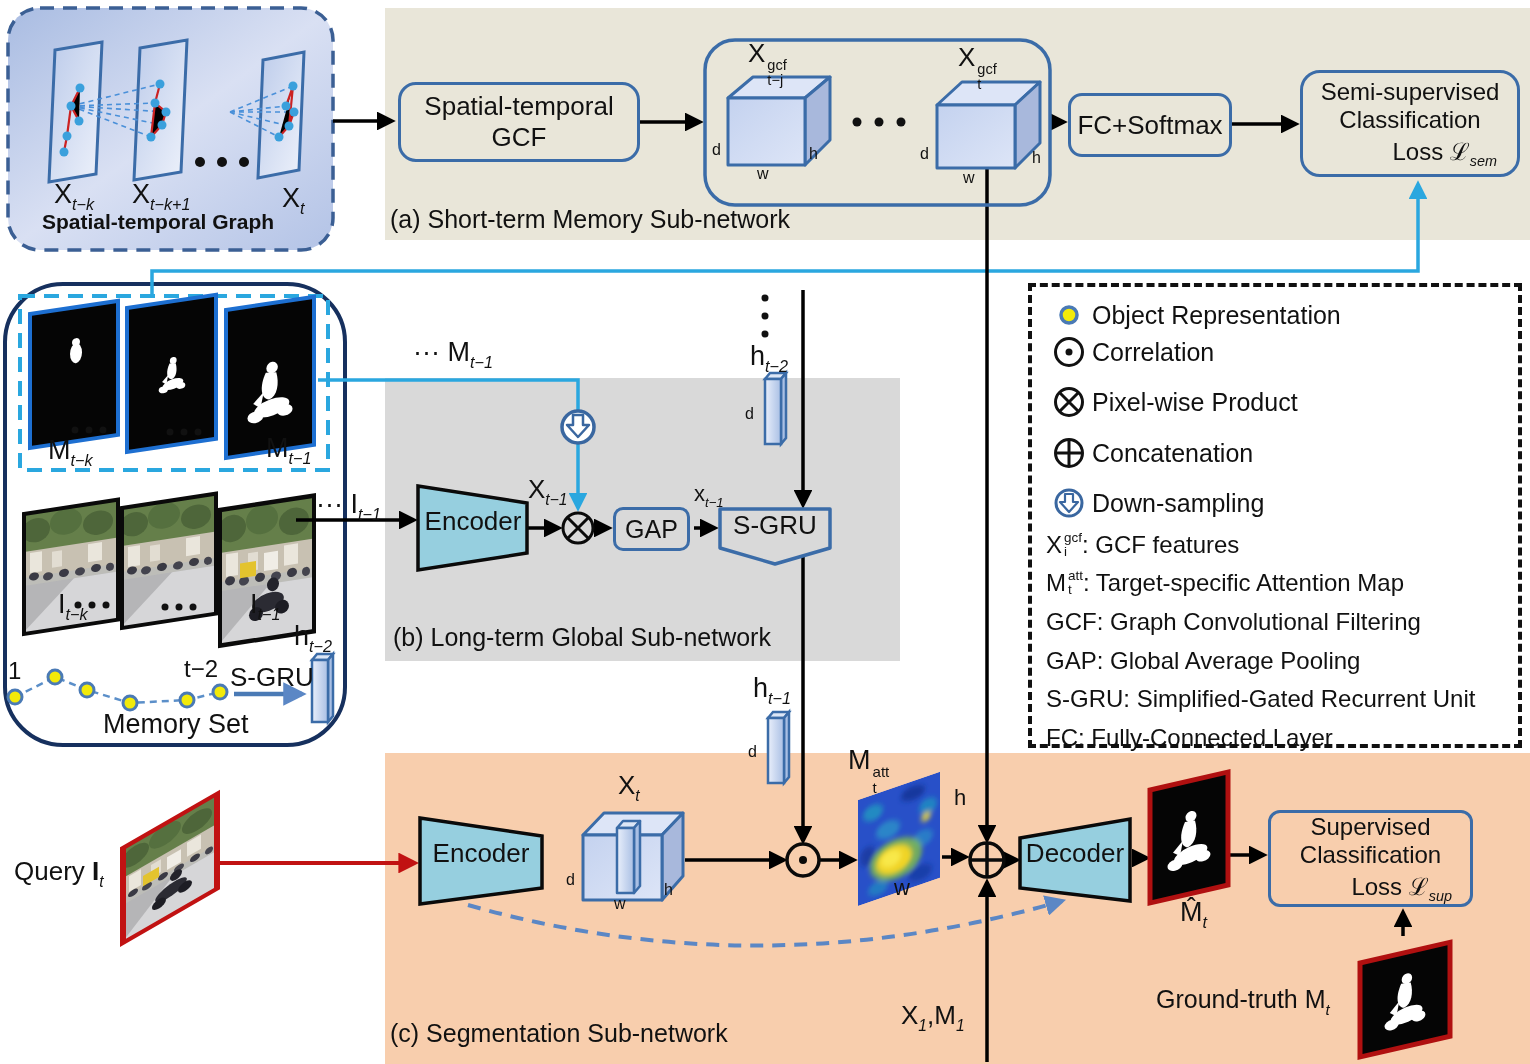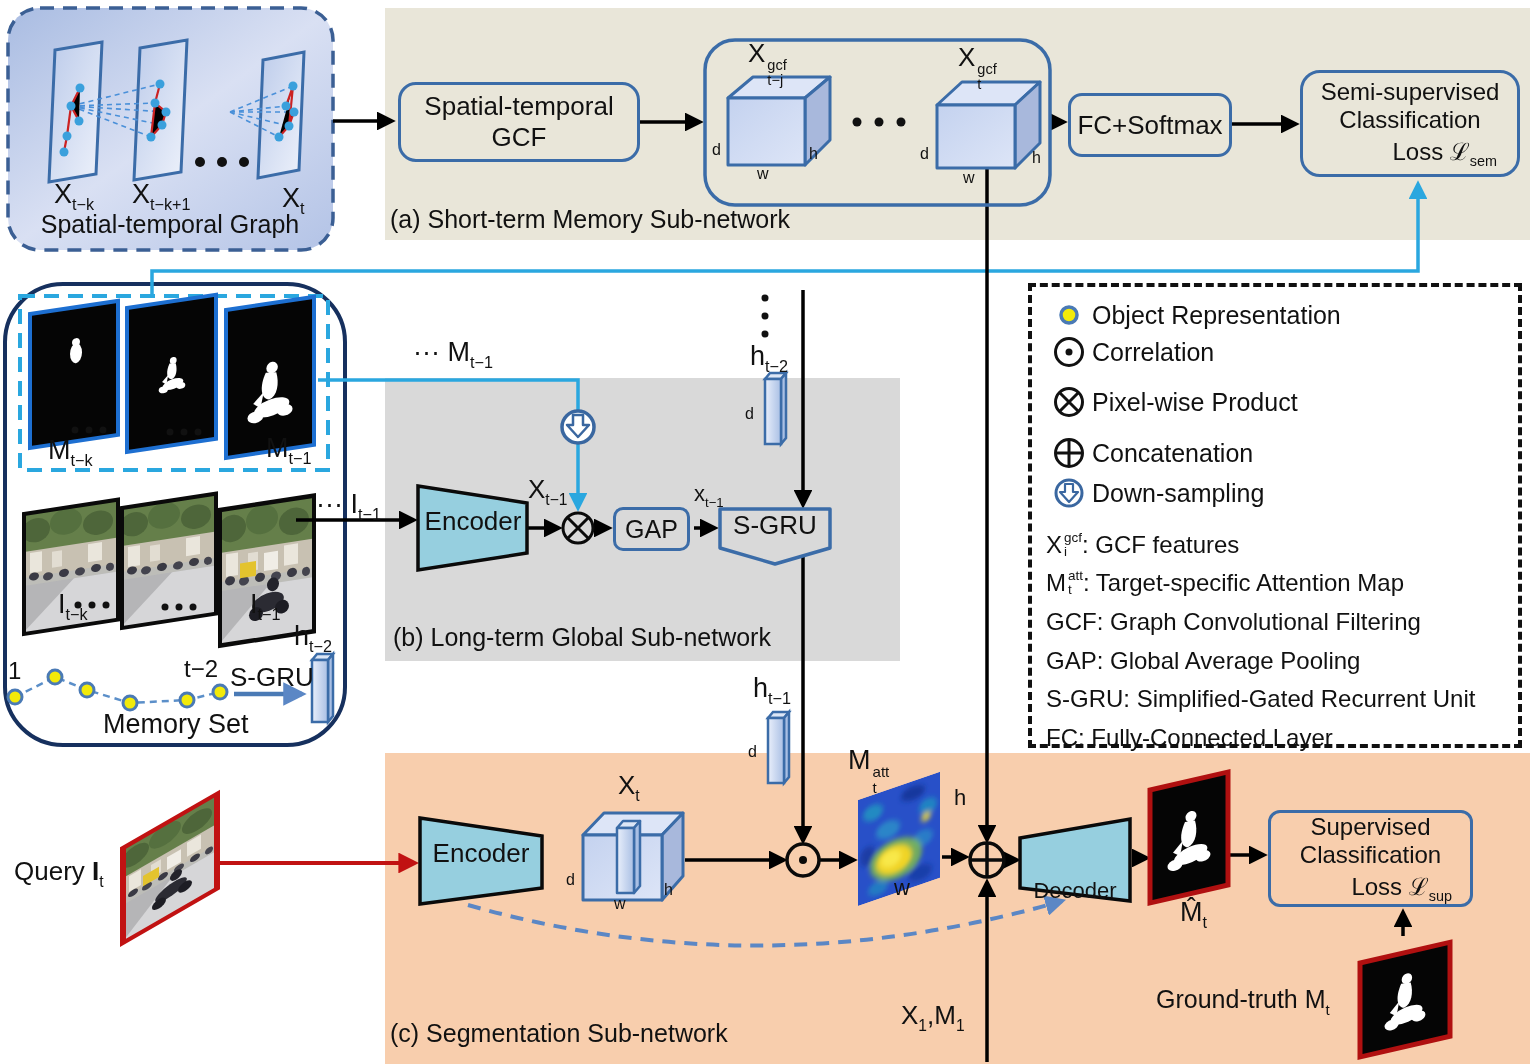--- a/index.html
+++ b/index.html
@@ -1,20 +1,20 @@
 <!DOCTYPE html>
 <html><head>
 <meta charset="utf-8">
 <style>
   html,body{margin:0;padding:0;background:#fff;}
   #stage{position:relative;width:1530px;height:1064px;font-family:"Liberation Sans",sans-serif;
          color:#111;overflow:hidden;background:#fff;}
   #art{position:absolute;left:0;top:0;}
   .lbl{position:absolute;color:#111;white-space:nowrap;line-height:1.05;}
-  .sb{font-size:60%;vertical-align:-0.45em;}
+  .sb{font-size:60%;vertical-align:-0.45em;font-style:italic;}
   .bld{font-weight:bold;}
   .stk{display:inline-flex;flex-direction:column;line-height:1.02;font-size:56%;
        vertical-align:-0.55em;text-align:left;margin-left:2px;}
   .box{position:absolute;border:3.5px solid #3b6ca8;display:flex;flex-direction:column;
        align-items:center;justify-content:center;text-align:center;box-sizing:border-box;}
   .ctr{text-align:center;}
   .legend{position:absolute;left:1028px;top:283px;width:494px;height:465px;background:#fff;
           border:4px dashed #111;box-sizing:border-box;}
   .lrow{position:absolute;left:14px;display:flex;align-items:center;height:36px;font-size:25px;}
   .lrow .ic{width:46px;display:flex;align-items:center;justify-content:center;}
@@ -360,21 +360,21 @@
 </div>
 <div class="box" style="left:1268px;top:810px;width:205px;height:97px;border-radius:12px;font-size:24px;">
   <div>Supervised</div>
   <div>Classification</div>
   <div style="width:100%;text-align:right;padding-right:18px;box-sizing:border-box;padding-left:12px;"><span class="">Loss </span><span class="">ℒ</span><span class="sb">sup</span></div>
 </div>
 
 <div class="lbl" style="left:54px;top:180px;font-size:27px;"><span class="">X</span><span class="sb">t−k</span></div>
 <div class="lbl" style="left:132px;top:180px;font-size:27px;"><span class="">X</span><span class="sb">t−k+1</span></div>
 <div class="lbl" style="left:282px;top:184px;font-size:27px;"><span class="">X</span><span class="sb">t</span></div>
-<div class="lbl ctr" style="left:38px;top:211px;width:264px;font-size:25px;">Spatial-temporal Graph</div>
+<div class="lbl ctr" style="left:26px;top:211px;width:264px;font-size:21px;font-weight:bold;">Spatial-temporal Graph</div>
 <div class="lbl" style="left:390px;top:206px;font-size:25px;">(a) Short-term Memory Sub-network</div>
 
 <div class="lbl" style="left:748px;top:40px;font-size:26px;"><span class="">X</span><span class="stk">
         <span>gcf</span>
         <span>t−j</span>
       </span></div>
 <div class="lbl" style="left:958px;top:44px;font-size:26px;"><span class="">X</span><span class="stk">
         <span>gcf</span>
         <span>t</span>
       </span></div>
@@ -412,21 +412,21 @@
 <div class="lbl" style="left:618px;top:772px;font-size:26px;"><span class="">X</span><span class="sb">t</span></div>
 <div class="lbl dim" style="left:566px;top:872px;">d</div>
 <div class="lbl dim" style="left:614px;top:896px;">w</div>
 <div class="lbl dim" style="left:664px;top:882px;">h</div>
 <div class="lbl" style="left:848px;top:746px;font-size:27px;"><span class="">M</span><span class="stk">
         <span>att</span>
         <span>t</span>
       </span></div>
 <div class="lbl dim" style="left:954px;top:786px;font-size:22px;">h</div>
 <div class="lbl dim" style="left:894px;top:876px;font-size:22px;">w</div>
-<div class="lbl ctr" style="left:1022px;top:879px;width:106px;font-size:22px;">Decoder</div>
+<div class="lbl ctr" style="left:1022px;top:840px;width:106px;font-size:26px;">Decoder</div>
 <div class="lbl" style="left:1180px;top:898px;font-size:27px;"><span class="">M̂</span><span class="sb">t</span></div>
 <div class="lbl" style="left:1156px;top:986px;font-size:25px;"><span class="">Ground-truth </span><span class="">M</span><span class="sb">t</span></div>
 <div class="lbl" style="left:901px;top:1002px;font-size:26px;"><span class="">X</span><span class="sb">1</span><span class="">,M</span><span class="sb">1</span></div>
 <div class="lbl" style="left:390px;top:1020px;font-size:25px;">(c) Segmentation Sub-network</div>
 
 <div class="legend">
   <div class="lrow" style="top:10px;">
     <span class="ic">
       <svg width="36" height="36">
             <circle cx="18" cy="18" r="8" fill="#f2ea0a" stroke="#4a7ab5" stroke-width="3.5"></circle>
@@ -454,21 +454,21 @@
   </div>
   <div class="lrow" style="top:148px;">
     <span class="ic">
       <svg width="36" height="36">
             <circle cx="18" cy="18" r="13.5" fill="none" stroke="#111" stroke-width="3"></circle>
             <path d="M4.5,18 L31.5,18 M18,4.5 L18,31.5" stroke="#111" stroke-width="3"></path>
           </svg>
     </span>
     <span>Concatenation</span>
   </div>
-  <div class="lrow" style="top:188px;">
+  <div class="lrow" style="top:198px;">
     <span class="ic">
       <svg width="36" height="36">
             <circle cx="18" cy="18" r="13" fill="#fff" stroke="#3a67a0" stroke-width="3"></circle>
             <path d="M14,9 h8 v8 h5 l-9,10 -9,-10 h5 z" fill="#fff" stroke="#3a67a0" stroke-width="2.2" stroke-linejoin="round"></path>
           </svg>
     </span>
     <span>Down-sampling</span>
   </div>
   <div class="lrow def" style="top:240px;">
         <span class="">X</span>

